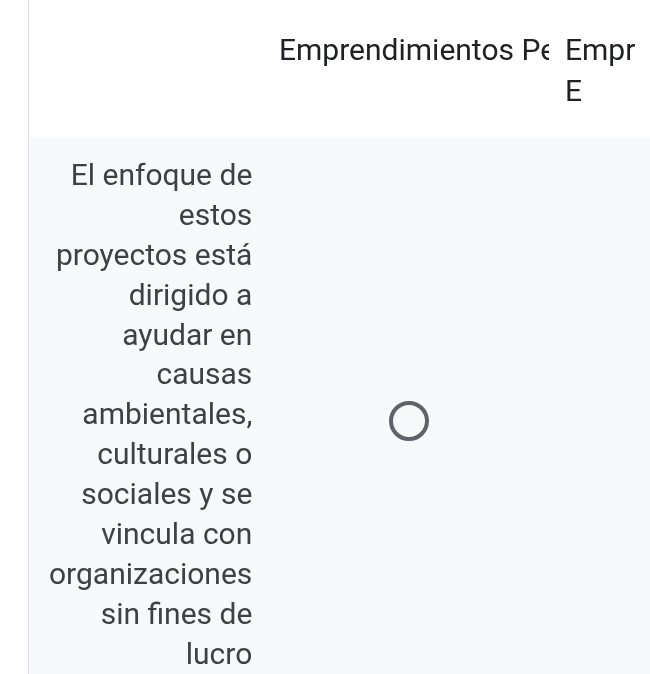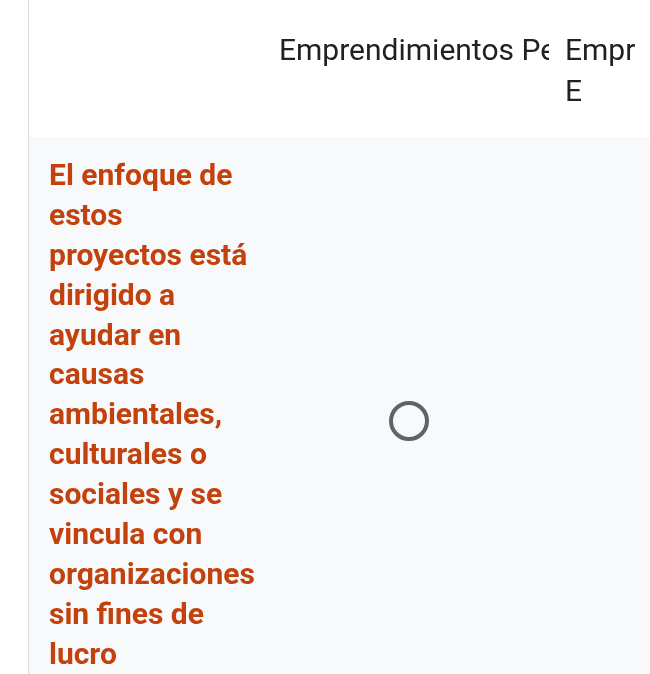--- a/index.html
+++ b/index.html
@@ -41,23 +41,23 @@
     }
     .row-cell {
       background: #f8f9fa;
       padding: 18px 20px 32px 20px;
       display: flex;
       align-items: center;
     }
     .row-label {
       font-size: 30px;
       line-height: 1.33;
-      color: #c2410c;
-      font-weight: 700;
-      text-align: left;
+      color: #404040;
+      font-weight: 400;
+      text-align: right;
     }
     .radio-cell {
       background: #f8f9fa;
       display: flex;
       align-items: center;
       justify-content: center;
     }
     .radio-outer {
       width: 40px;
       height: 40px;

